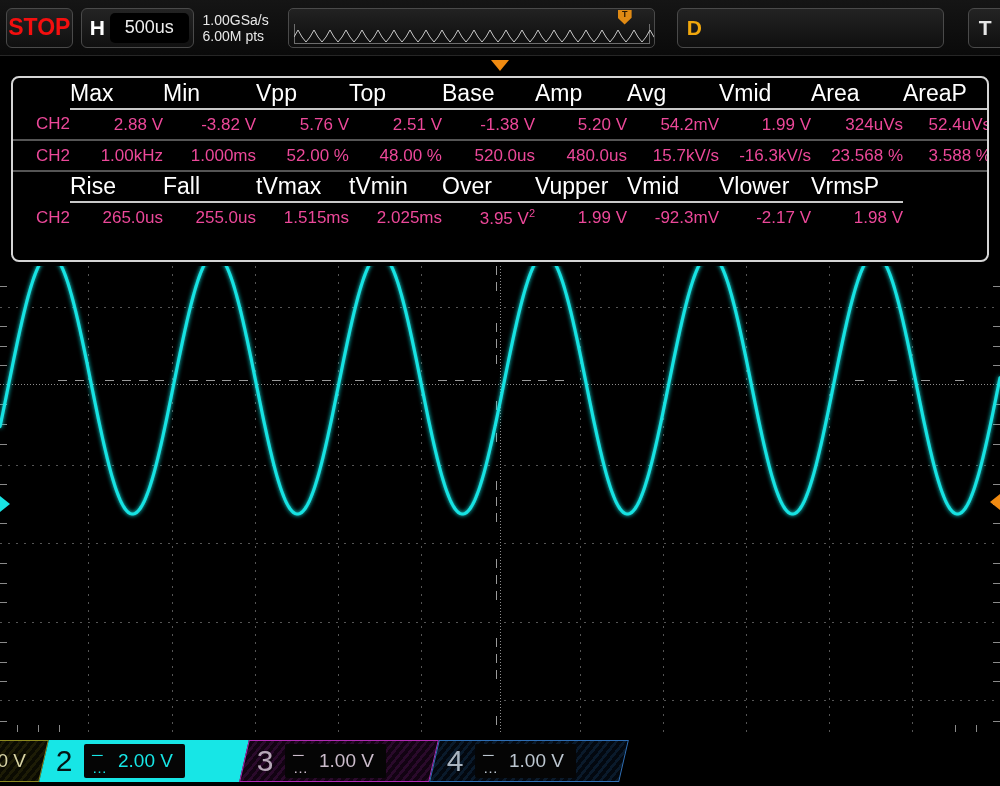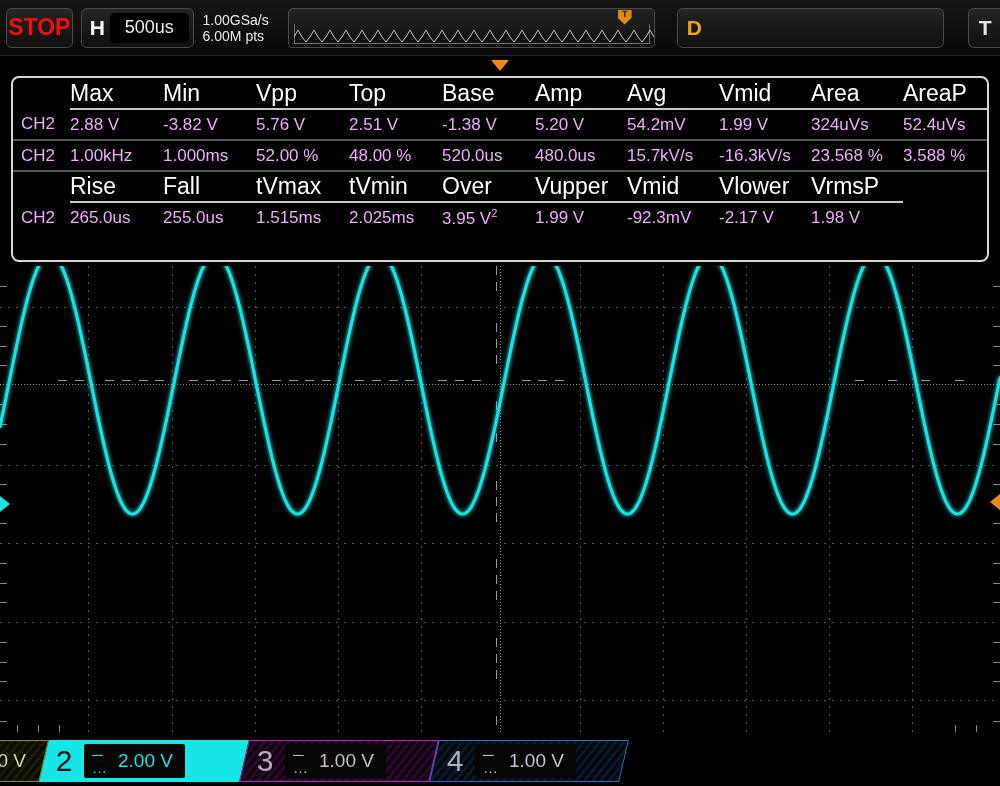--- a/index.html
+++ b/index.html
@@ -86,21 +86,21 @@
     background:#000; overflow:hidden;
   }
   table.mt { width:100%; border-collapse:collapse; table-layout:fixed; }
   table.mt td { padding:0; height:31px; vertical-align:middle; }
   .hdr-row td {
     color:#ffffff; font-size:23px; border-bottom:2px solid #c9c9c9;
     padding-bottom:1px;
     margin-top:44px;
   }
   .hdr-row td.nolabel { border-bottom:none; }
-  .val-row td { color:#f0abfc; font-size:17px; }
+  .val-row td { color:#ec4899; font-size:17px;text-align:right; }
   .val-row.sep td { border-bottom:2px solid #555; }
   .chcell { color:#17c9e0; font-size:17px; padding-left:8px !important; }
   .hdr-row td.chcell { border-bottom:none; }
   sup { font-size:11px; vertical-align:super; }
 
   
   #plot {
     position:absolute; left:0; top:266px; width:1000px; height:466px;
     background:#000; overflow:hidden;
   }

